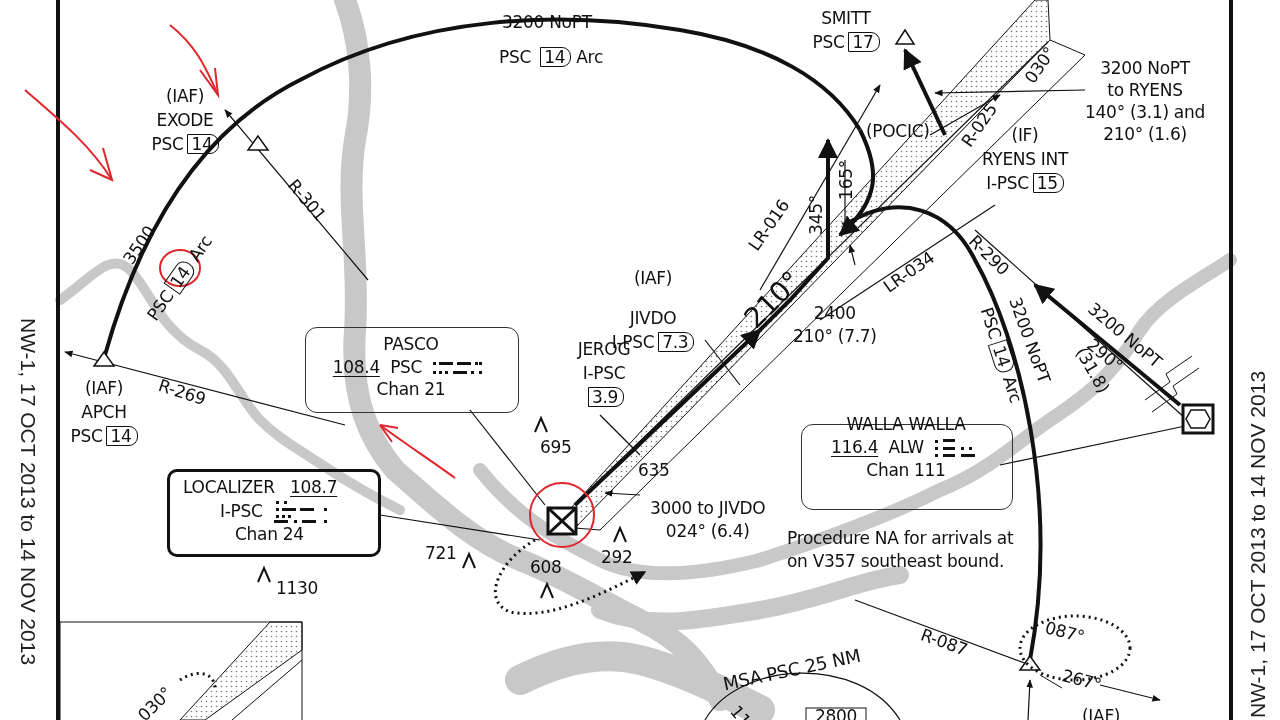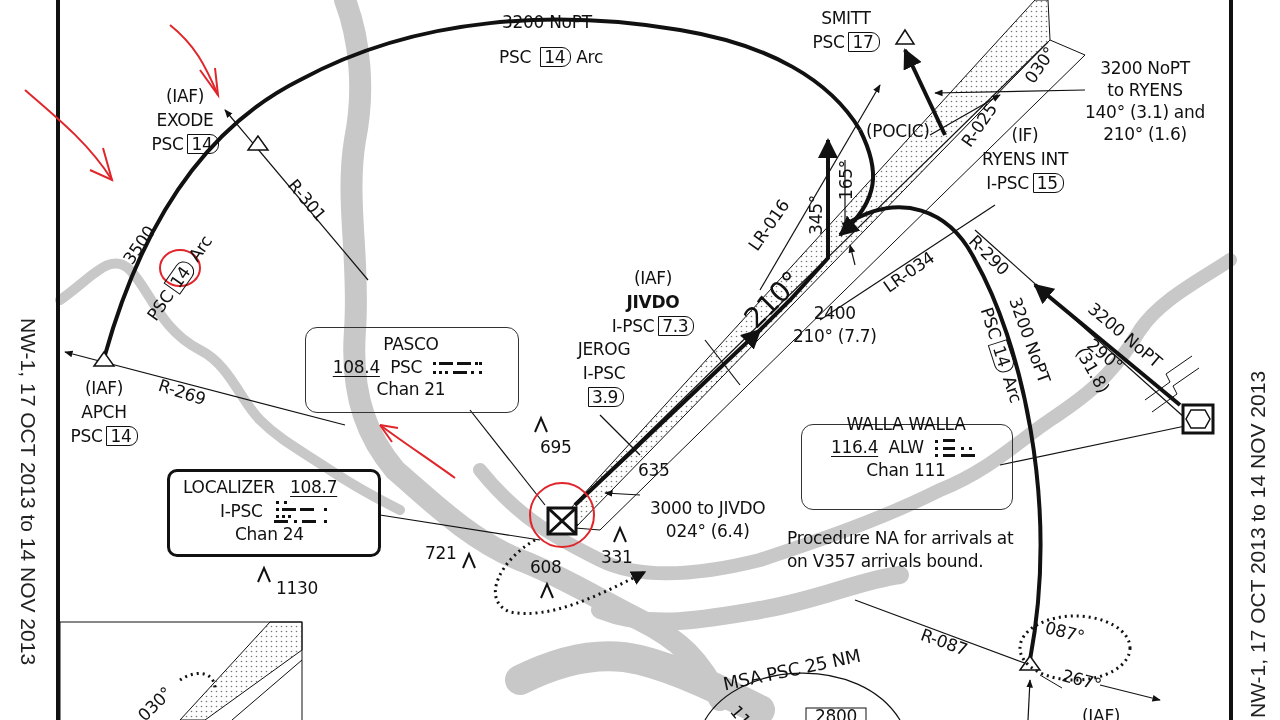--- a/index.html
+++ b/index.html
@@ -206,27 +206,27 @@
             <rect x="50" y="20" width="3" height="3"></rect>
           </g>
         </svg>
   </div>
   <div style="margin-top:0px; padding-left:52px;">Chan 24</div>
 </div>
 
 <div class="lbl" style="left:276px; top:578px;">1130</div>
 <div class="lbl" style="left:425px; top:543px;">721</div>
 <div class="lbl" style="left:530px; top:557px;">608</div>
-<div class="lbl" style="left:601px; top:547px;">331</div>
+<div class="lbl" style="left:601px; top:547px;">292</div>
 <div class="lbl" style="left:540px; top:437px;">695</div>
 <div class="lbl" style="left:638px; top:460px;">635</div>
 
 <div class="lbl c" style="left:603px; top:268px; width:100px;">
   <div>(IAF)</div>
-  <div style="margin-top:4px;font-weight:bold;">JIVDO</div>
+  <div style="margin-top:20px;">JIVDO</div>
   <div style="margin-top:4px;"><span>I-PSC</span><span class="dme">7.3</span></div>
 </div>
 
 <div class="lbl c" style="left:566px; top:339px; width:76px;">
   <div>JEROG</div>
   <div style="margin-top:4px;">I-PSC</div>
   <div style="margin-top:4px;"><span class="dme">3.9</span></div>
 </div>
 
 <div class="lbl c" style="left:650px; top:498px;">
@@ -294,21 +294,21 @@
             <rect x="34" y="9" width="3" height="3"></rect>
             <rect x="26" y="16" width="14" height="3"></rect>
           </g>
         </svg>
   </div>
   <div style="margin-top:2px;">Chan 111</div>
 </div>
 
 <div class="lbl" style="left:787px; top:528px;">
   <div>Procedure NA for arrivals at</div>
-  <div style="margin-top:3px;">on V357 arrivals bound.</div>
+  <div style="margin-top:3px;">on V357 southeast bound.</div>
 </div>
 
 <div class="lbl" style="left:920px; top:632px; transform:rotate(20deg);">R-087</div>
 <div class="lbl" style="left:1045px; top:622px; transform:rotate(15deg);">087°</div>
 <div class="lbl" style="left:1062px; top:670px; transform:rotate(15deg);">267°</div>
 <div class="lbl" style="left:1082px; top:706px;">(IAF)</div>
 
 <div class="lbl" style="left:722px; top:660px; transform:rotate(-12deg); font-size:18px;">MSA PSC 25 NM</div>
 <div class="lbl" style="left:815px; top:706px;">2800</div>
 <div class="lbl" style="left:730px; top:706px; transform:rotate(50deg);">11</div>

